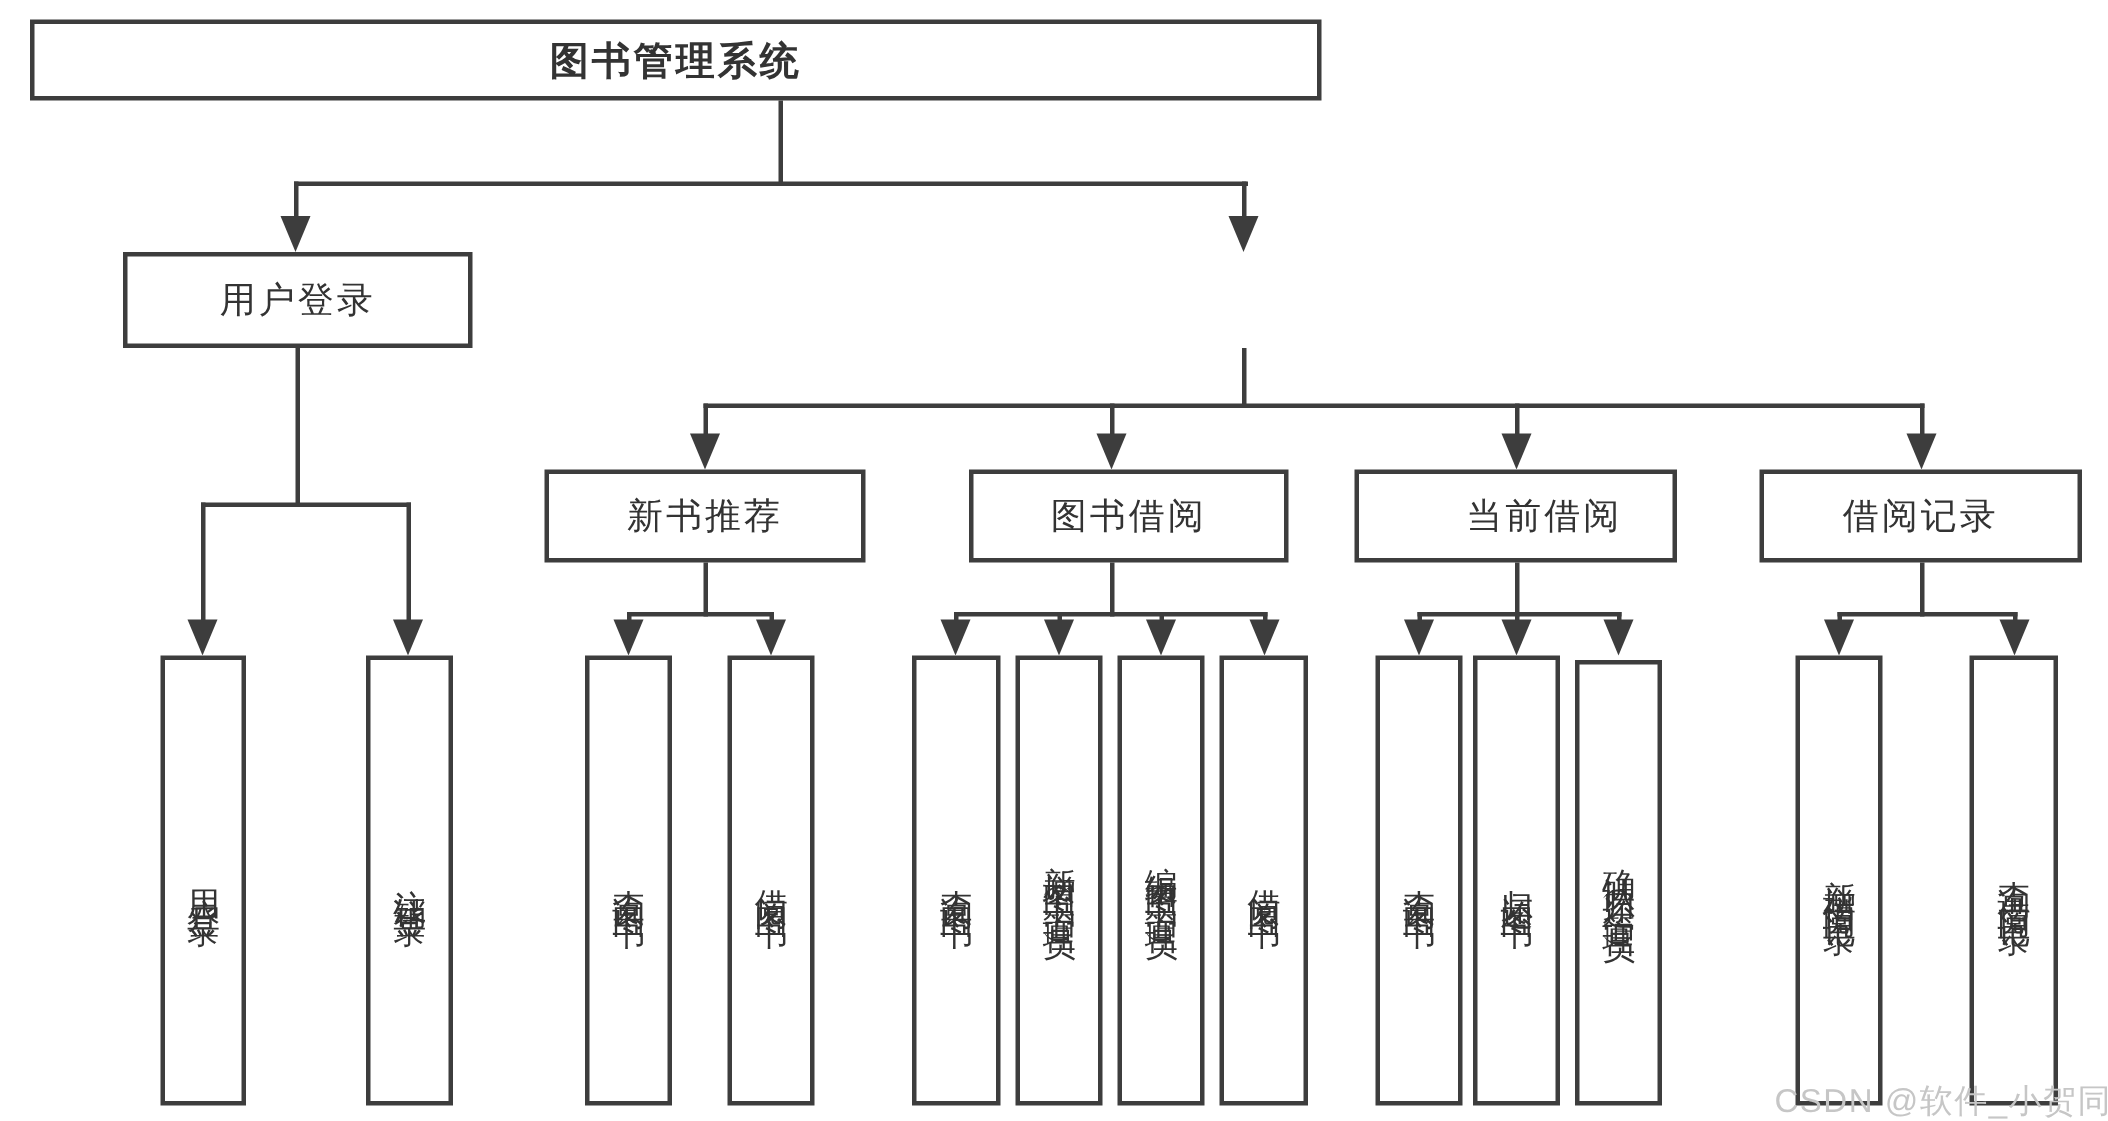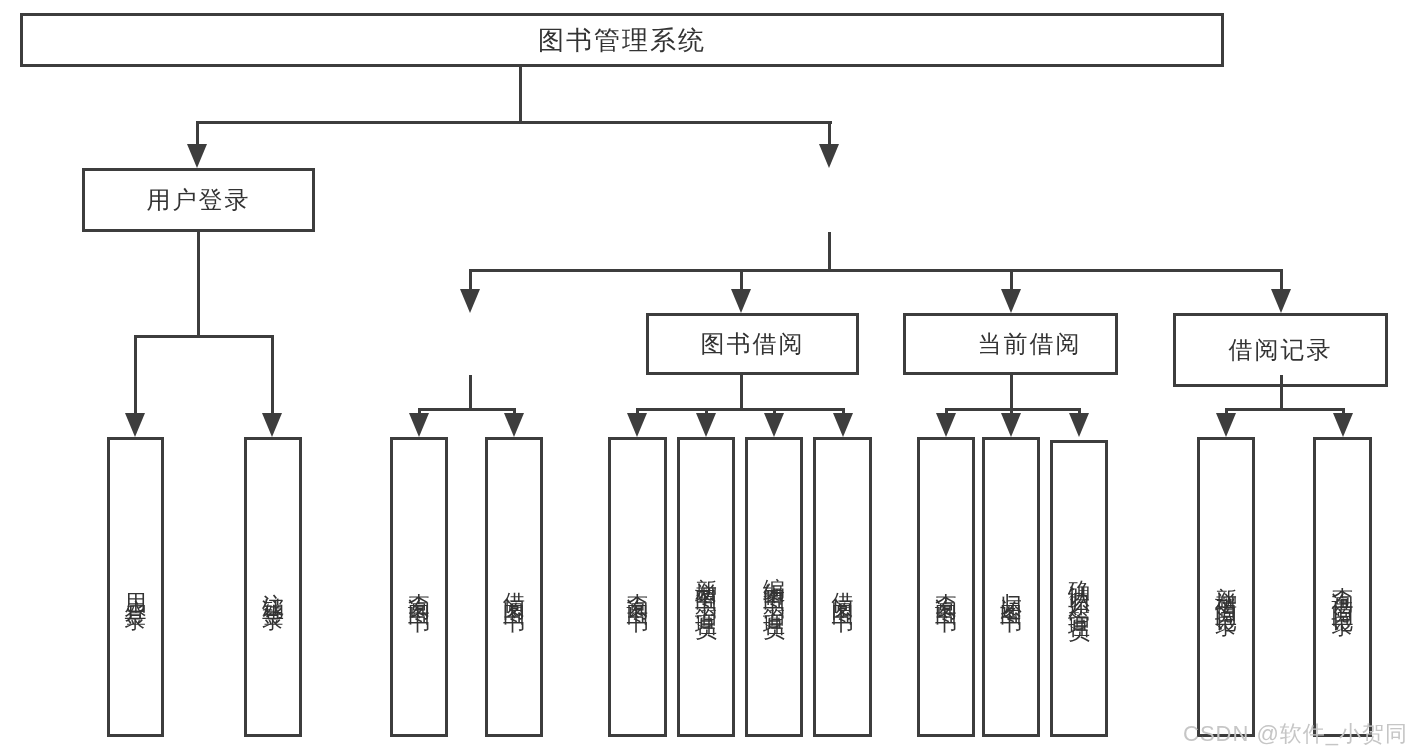--- a/index.html
+++ b/index.html
@@ -58,21 +58,21 @@
     letter-spacing:1px;
     z-index:5;
     white-space:nowrap;
   }
 </style>
 </head>
 <body>
 
 <div class="canvas">
 
-  <div class="box hbox root-box" style="left:20px;top:13px;width:1204px;height:54px;">
+  <div class="box hbox root-box" style="left:20px;top:13px;width:861px;height:54px;font-weight:bold;">
     <span>图书管理系统</span>
   </div>
 
   <div class="vline" style="left:519px;top:67px;height:57px;"></div>
   <div class="hline" style="left:196px;top:121px;width:636px;"></div>
   <div class="arrow" style="left:187px;top:121px;height:47px;"></div>
   <div class="arrow" style="left:819px;top:121px;height:47px;"></div>
 
   <div class="box hbox l2-box" style="left:82px;top:168px;width:233px;height:64px;">
     <span>用户登录</span>
@@ -83,27 +83,30 @@
   <div class="arrow" style="left:125px;top:335px;height:102px;"></div>
   <div class="arrow" style="left:262px;top:335px;height:102px;"></div>
 
   <div class="vline" style="left:828px;top:232px;height:40px;"></div>
   <div class="hline" style="left:469px;top:269px;width:814px;"></div>
   <div class="arrow" style="left:460px;top:269px;height:44px;"></div>
   <div class="arrow" style="left:731px;top:269px;height:44px;"></div>
   <div class="arrow" style="left:1001px;top:269px;height:44px;"></div>
   <div class="arrow" style="left:1271px;top:269px;height:44px;"></div>
 
+  <div class="box hbox l3-box" style="left:363px;top:313px;width:214px;height:62px;">
+    <span>新书推荐</span>
+  </div>
   <div class="box hbox l3-box" style="left:635px;top:313px;width:213px;height:62px;margin-left:11px;">
     <span>图书借阅</span>
   </div>
   <div class="box hbox l3-box" style="left:903px;top:313px;width:215px;height:62px;padding-left:38px;">
     <span>当前借阅</span>
   </div>
-  <div class="box hbox l3-box" style="left:1173px;top:313px;width:215px;height:74px;text-align:center;">
+  <div class="box hbox l3-box" style="left:1173px;top:313px;width:215px;height:62px;text-align:center;">
     <span>借阅记录</span>
   </div>
 
   <div class="vline" style="left:469px;top:375px;height:36px;"></div>
   <div class="hline" style="left:418px;top:408px;width:98px;"></div>
   <div class="arrow" style="left:409px;top:408px;height:29px;"></div>
   <div class="arrow" style="left:504px;top:408px;height:29px;"></div>
 
   <div class="vline" style="left:740px;top:375px;height:36px;"></div>
   <div class="hline" style="left:636px;top:408px;width:209px;"></div>

